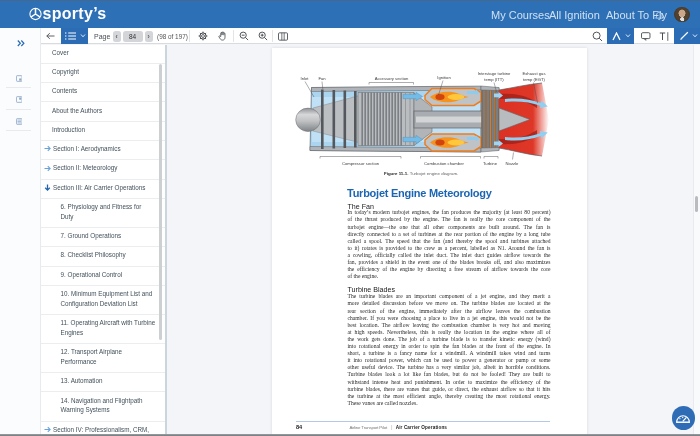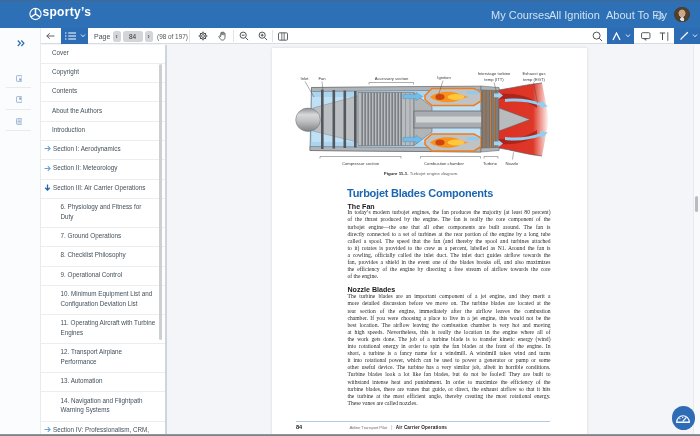--- a/index.html
+++ b/index.html
@@ -1,20 +1,20 @@
 <!DOCTYPE html>
 <html><head><meta charset="utf-8">
 <style>
 *{margin:0;padding:0;box-sizing:border-box}
 html,body{width:700px;height:436px;overflow:hidden;font-family:"Liberation Sans",sans-serif}
 #app{position:absolute;left:0;top:0;width:700px;height:436px;background:#f4f5f8;overflow:hidden}
 .abs{position:absolute}
 
 #topbar{position:absolute;left:0;top:0;width:700px;height:28px;background:#2e70b6;border-top:1px solid #45688e}
-#logo{position:absolute;left:42.5px;top:4px;color:#fff;font-weight:bold;font-size:12px;letter-spacing:.3px}
+#logo{position:absolute;left:42.5px;top:4px;color:#fff;font-weight:bold;font-size:16px;letter-spacing:.3px}
 .navlink{position:absolute;top:0;height:28px;line-height:29px;color:#cfe0f2;font-size:11px}
 
 #toolbar{position:absolute;left:41px;top:28px;width:659px;height:16px;background:#fff;border-bottom:1px solid #d8dce0}
 .tbtxt{position:absolute;font-size:7px;color:#4a4f54}
 .gbtn{position:absolute;top:2.5px;height:11px;background:#d3d5d9;border-radius:2.5px;font-size:6.5px;color:#333;text-align:center;line-height:11px}
 .sep{position:absolute;top:2px;height:12px;width:1px;background:#e2e5e8}
 .bluebtn{position:absolute;top:0;height:16px;background:#2b6cb5}
 
 #strip{position:absolute;left:0;top:28px;width:41px;height:408px;background:#fbfcfd;border-right:1px solid #e8eaed}
 .stripsep{position:absolute;left:6px;width:25px;height:1px;background:#e8eaec}
@@ -24,21 +24,21 @@
 .ti .t{padding-left:11px;padding-top:3.2px;line-height:9.6px}
 .ti.sec .t{padding-left:12px}
 .ti.sub .t{padding-left:19.5px}
 #tocborder{position:absolute;left:165px;top:44.5px;width:1.5px;height:391.5px;background:#ccd4dd}
 #tocscroll{position:absolute;left:158.5px;top:64px;width:3.5px;height:276px;background:#cdd0d3;border-radius:2px}
 #rightscroll{position:absolute;left:692.5px;top:44.5px;width:7.5px;height:391.5px;background:#f9fafb;border-left:1px solid #e8eaed}
 #rthumb{position:absolute;left:694.5px;top:196px;width:3px;height:16px;background:#b8bcc0;border-radius:2px}
 
 #page{position:absolute;left:272px;top:48px;width:315px;height:388px;background:#fff;box-shadow:0 0 3px rgba(0,0,0,.12)}
 #doctitle{position:absolute;left:75px;top:139.2px;font-size:11px;font-weight:bold;color:#1b66b3;letter-spacing:-.25px}
-.h2{position:absolute;left:75.5px;font-size:7.1px;font-weight:bold;color:#1a1a1a}
+.h2{position:absolute;left:75.5px;font-size:7.1px;font-weight:normal;color:#1a1a1a}
 .para{position:absolute;left:75.5px;width:203px;font-family:"Liberation Serif",serif;font-size:5.6px;color:#2b2b2b}
 .jl{text-align:justify;text-align-last:justify;line-height:7.1px;height:7.1px;white-space:nowrap}
 .je{text-align:left;line-height:7.1px;height:7.1px;white-space:nowrap}
 #pfoot{position:absolute;left:24px;top:373px;width:254px;border-top:1.3px solid #b3c9e4;height:12px}
 
 #fab{position:absolute;left:671.5px;top:406px;width:23.5px;height:23.5px;border-radius:50%;background:#2e6db5}
 
 #botstrip{position:absolute;left:0;top:433.5px;width:700px;height:2.5px;background:linear-gradient(#9aa0a4,#74787c)}
 svg{display:block}
 </style></head>
@@ -352,35 +352,35 @@
       <path d="M494 82.5 L496.5 92"></path>
       <path d="M533.5 82.5 L537.5 103"></path>
       <path d="M320 158.5 L320 156.5 L401 156.5 L401 158.5"></path>
       <path d="M420.5 158.5 L420.5 156.5 L480.5 156.5 L480.5 158.5"></path>
       <path d="M484 158.5 L484 156.5 L498 156.5 L498 158.5"></path>
       <path d="M512.5 159.5 L513.5 152.5"></path>
     </g>
     <text x="384" y="175" font-size="4.4" fill="#222" font-weight="bold">Figure 11-1. <tspan font-weight="normal" fill="#666">Turbojet engine diagram.</tspan></text>
   </svg>
 
-  <div id="doctitle">Turbojet Blades Components</div>
+  <div id="doctitle">Turbojet Engine Meteorology</div>
   <div class="h2" style="top:154.7px">The Fan</div>
   <div class="para" style="top:161.4px">
     <div class="jl">In today’s modern turbojet engines, the fan produces the majority (at least 80 percent)</div>
     <div class="jl">of the thrust produced by the engine. The fan is really the core component of the</div>
     <div class="jl">turbojet engine—the one that all other components are built around. The fan is</div>
     <div class="jl">directly connected to a set of turbines at the rear portion of the engine by a long tube</div>
     <div class="jl">called a spool. The speed that the fan (and thereby the spool and turbines attached</div>
     <div class="jl">to it) rotates is provided to the crew as a percent, labelled as N1. Around the fan is</div>
     <div class="jl">a cowling, officially called the inlet duct. The inlet duct guides airflow towards the</div>
     <div class="jl">fan, provides a shield in the event one of the blades breaks off, and also maximizes</div>
     <div class="jl">the efficiency of the engine by directing a free stream of airflow towards the core</div>
     <div class="je">of the engine.</div>
   </div>
-  <div class="h2" style="top:237.8px">Nozzle Blades</div>
+  <div class="h2" style="top:237.8px">Turbine Blades</div>
   <div class="para" style="top:245.4px">
     <div class="jl">The turbine blades are an important component of a jet engine, and they merit a</div>
     <div class="jl">more detailed discussion before we move on. The turbine blades are located at the</div>
     <div class="jl">rear section of the engine, immediately after the airflow leaves the combustion</div>
     <div class="jl">chamber. If you were choosing a place to live in a jet engine, this would not be the</div>
     <div class="jl">best location. The airflow leaving the combustion chamber is very hot and moving</div>
     <div class="jl">at high speeds. Nevertheless, this is really the location in the engine where all of</div>
     <div class="jl">the work gets done. The job of a turbine blade is to transfer kinetic energy (wind)</div>
     <div class="jl">into rotational energy in order to spin the fan blades at the front of the engine. In</div>
     <div class="jl">short, a turbine is a fancy name for a windmill. A windmill takes wind and turns</div>

